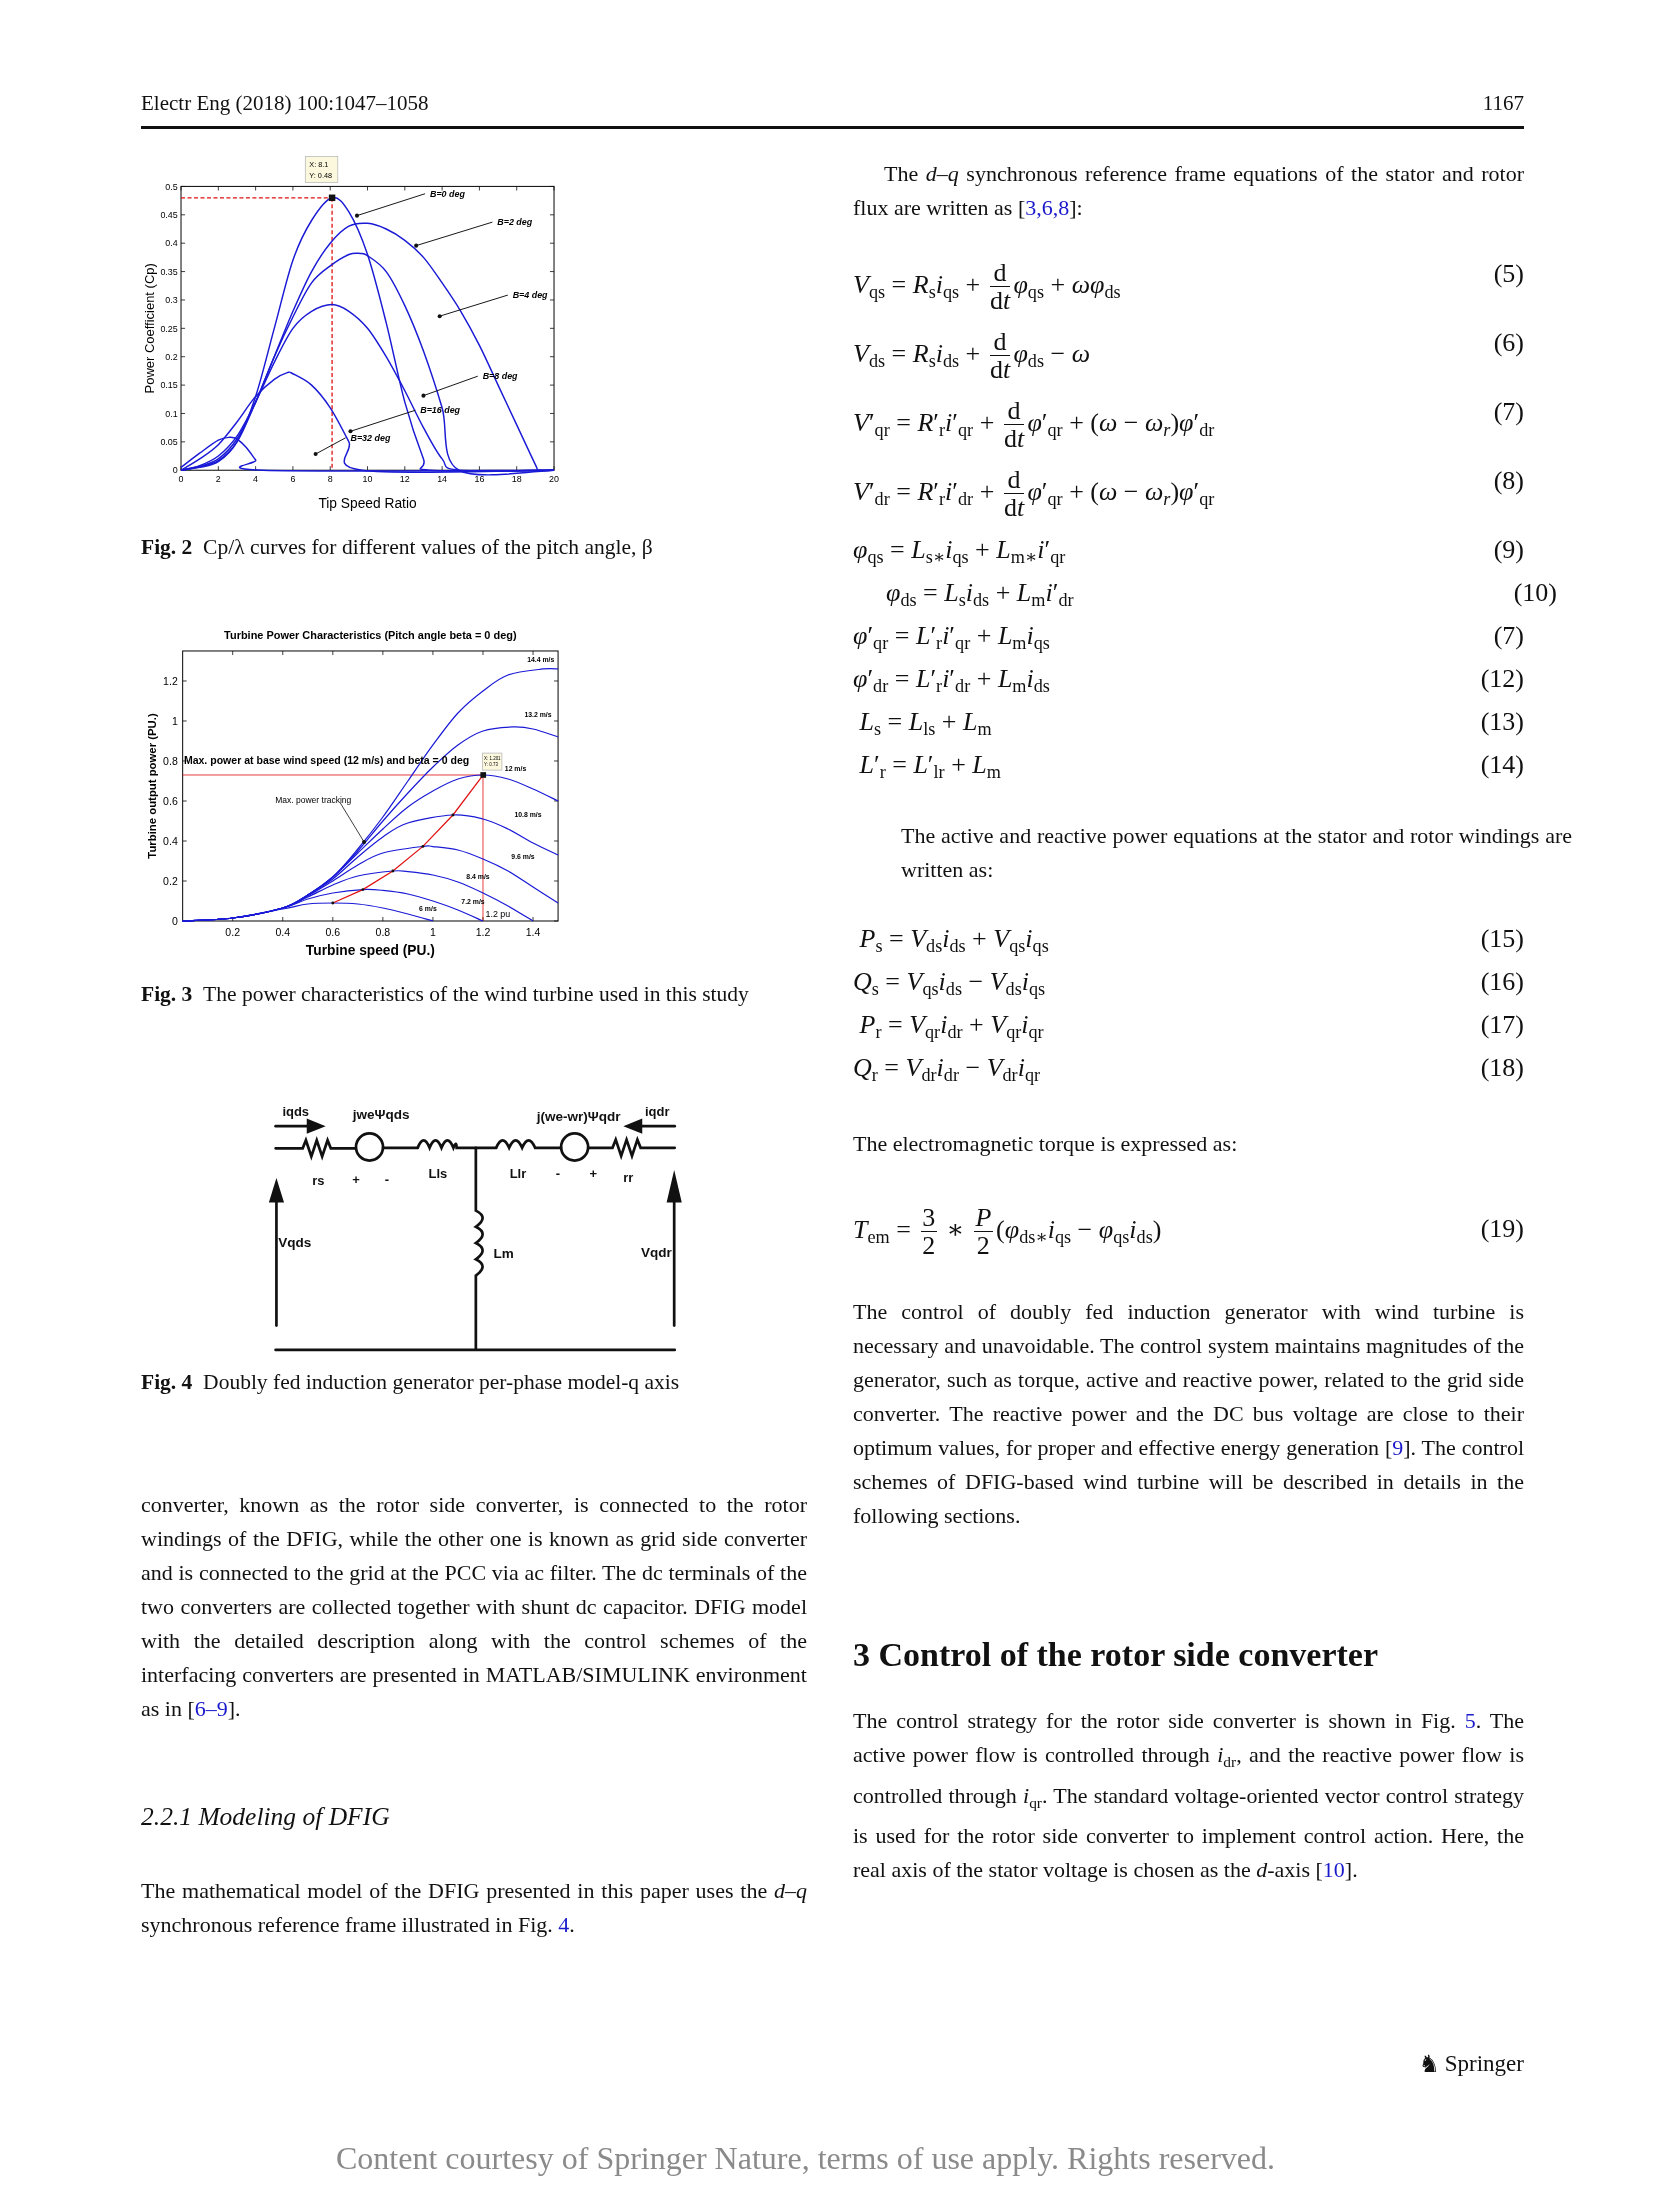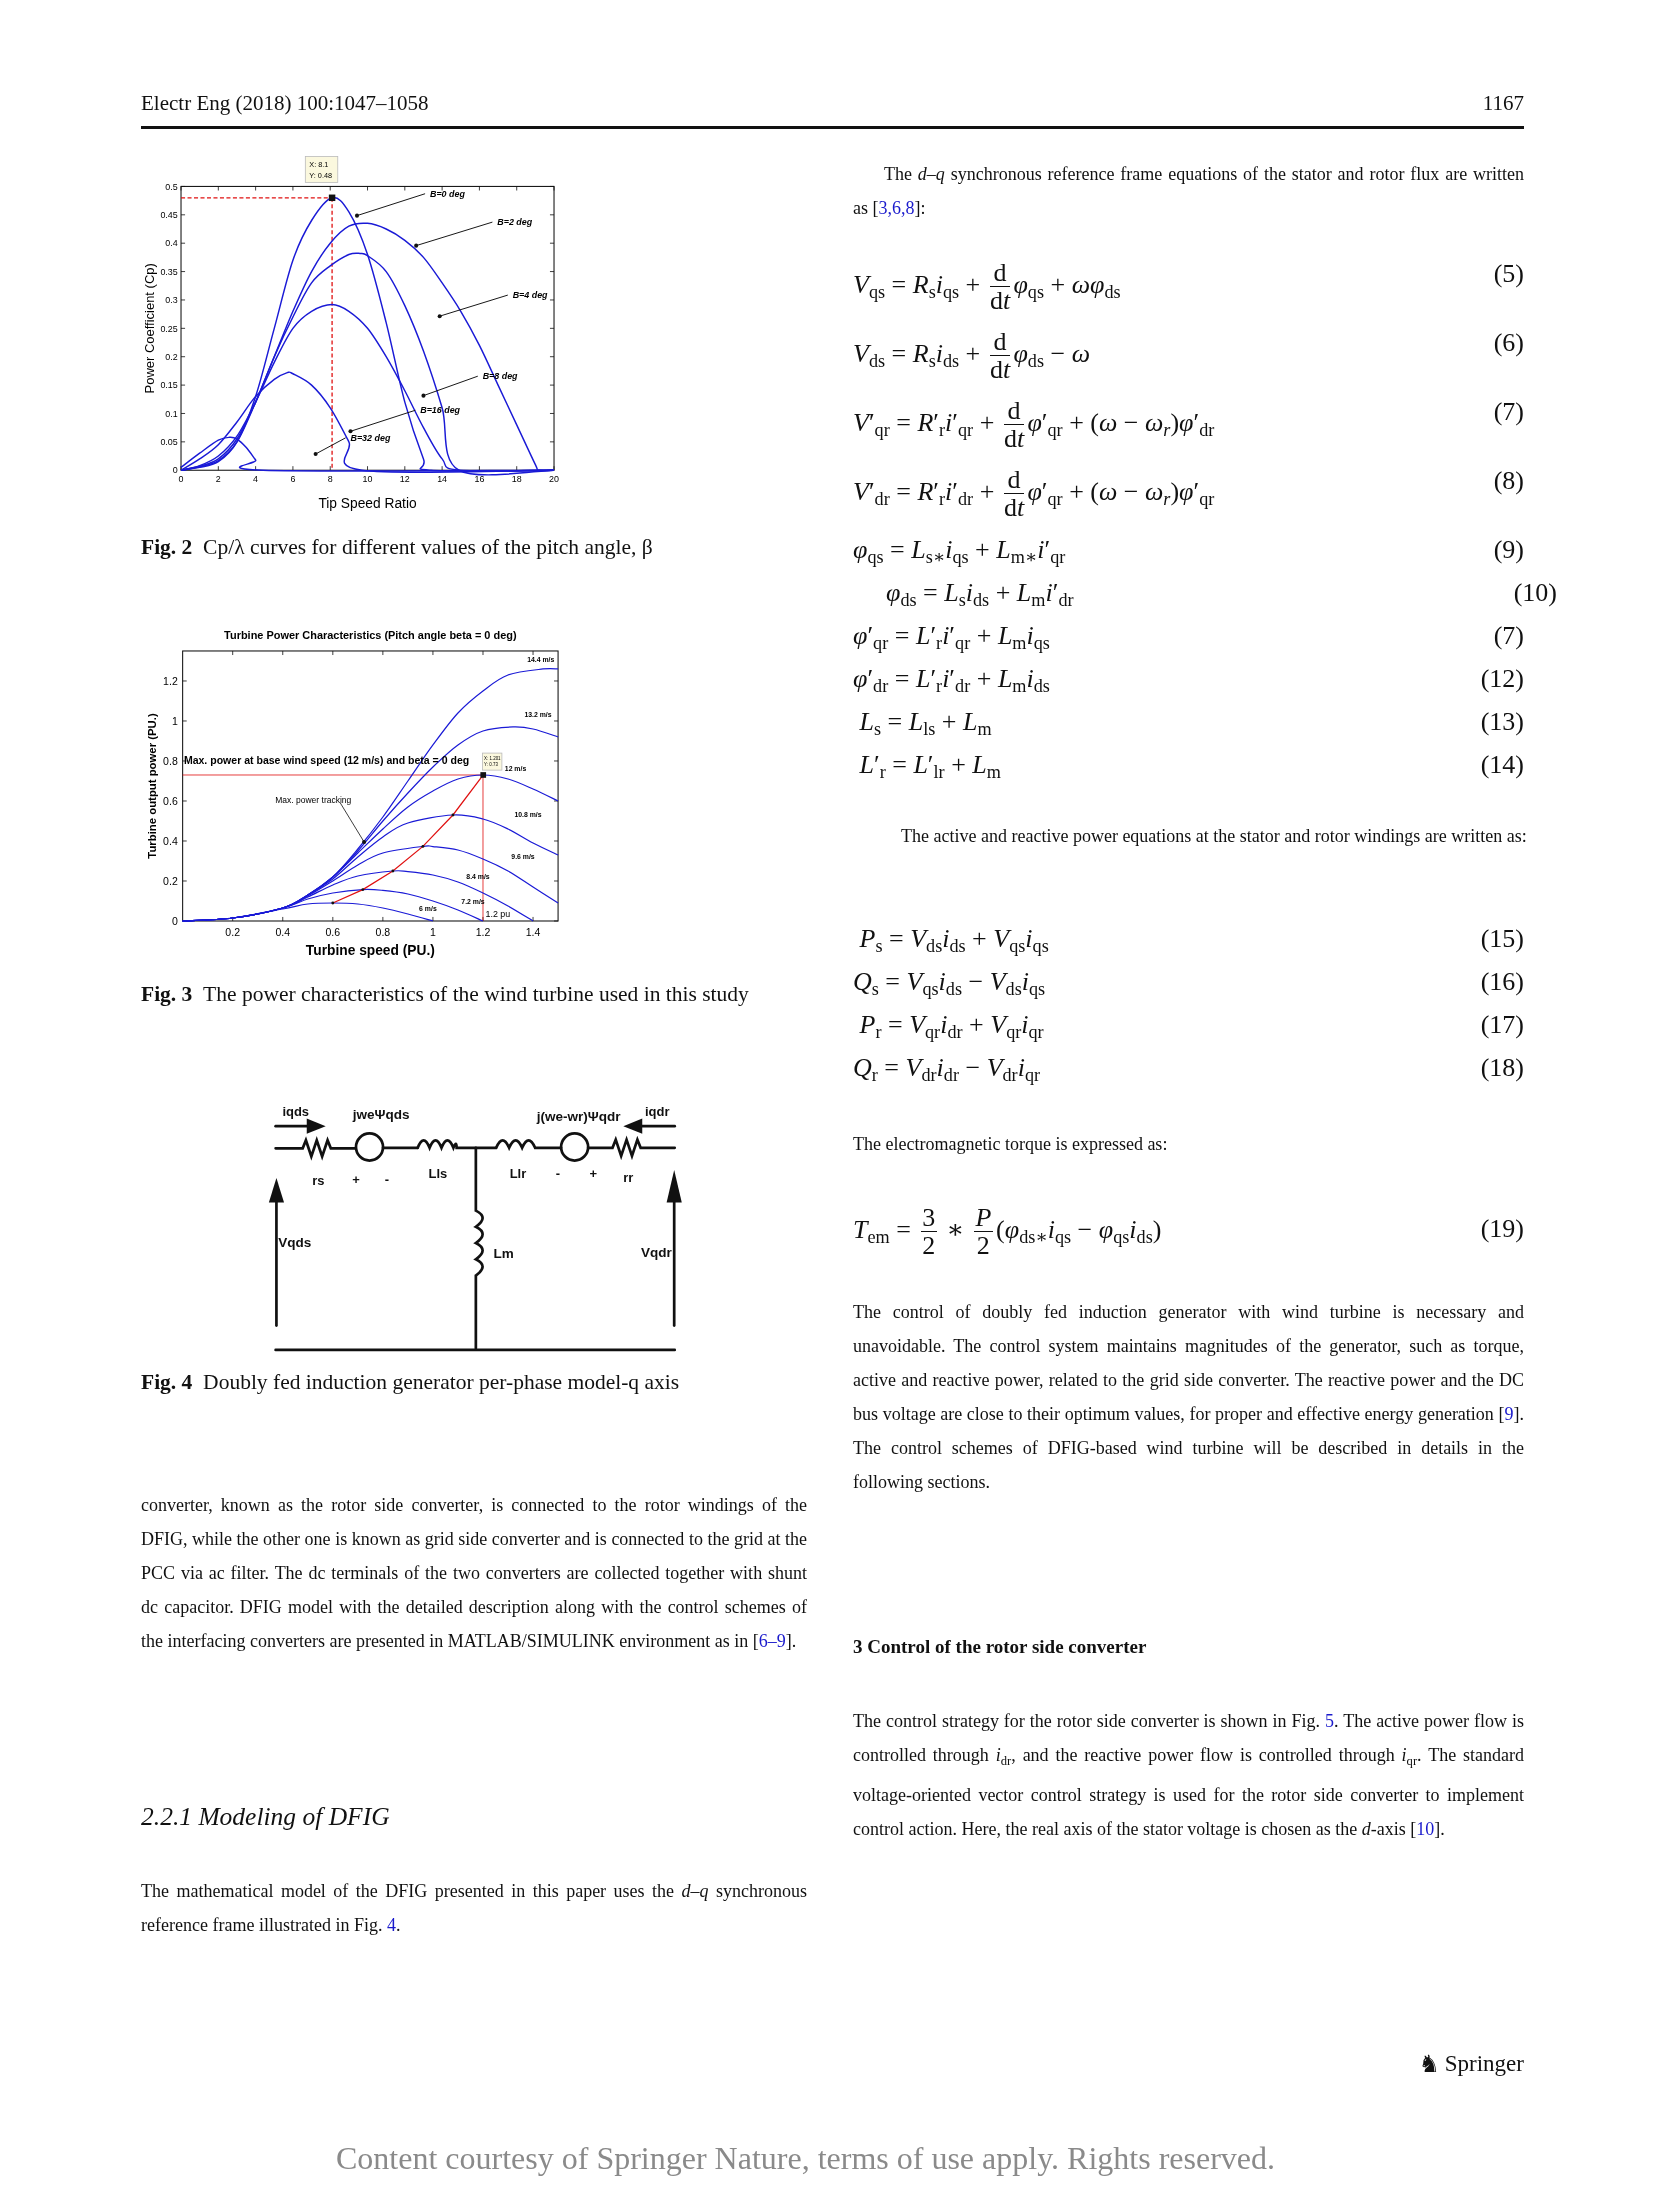--- a/index.html
+++ b/index.html
@@ -1,27 +1,27 @@
 <!DOCTYPE html>
 <html style="font-size:13px"><head>
 <meta charset="utf-8">
 <style>
   html, body { margin:0; padding:0; background:#fff; }
   body { width:1660px; height:2205px; position:relative; overflow:hidden;
          font-family:"Liberation Serif", "DejaVu Serif", serif; color:#111; }
   .abs { position:absolute; }
   .hdr { font-size:21px; top:91px; }
   .rule { position:absolute; left:141px; width:1383px; top:126px; height:3.2px; background:#111; }
-  .col-text { font-size:18px; line-height:34px; text-align:justify; }
+  .col-text { font-size:22px; line-height:34px; text-align:justify; }
   .col-text p { margin:0; }
   .indent { text-indent:31px; }
   .ref { color:#1a1acc; }
   .cap { font-size:21.5px; }
   .cap b { font-weight:bold;text-align:center; }
-  .sec-h { font-size:19px; font-weight:bold; }
+  .sec-h { font-size:34px; font-weight:bold; }
   .subsec { font-size:25.5px; font-style:italic; }
   .eq { position:absolute; left:853px; width:671px; height:45px; font-size:26px; }
   .eq .lhs { position:absolute; left:0; top:0; white-space:nowrap; }
   .eq .num { position:absolute; right:0; top:0; }
   .frac { display:inline-block; vertical-align:middle; text-align:center; line-height:1.05; margin:0 3.2px; }
   .frac .n { display:block; border-bottom:1.6px solid #111; padding:0 1.6px; }
   .frac .d { display:block; }
   i { font-style:italic; }
   sub { font-size:0.7em; vertical-align:-0.3em; }
   svg text { font-family:"Liberation Sans","DejaVu Sans",sans-serif; }

